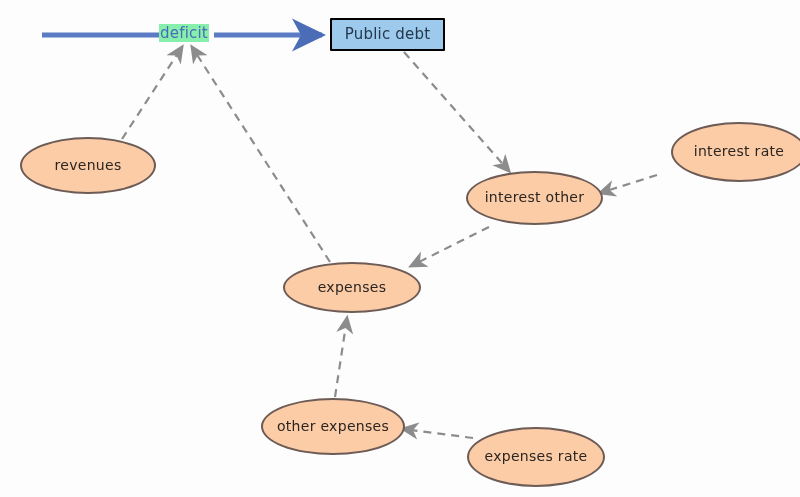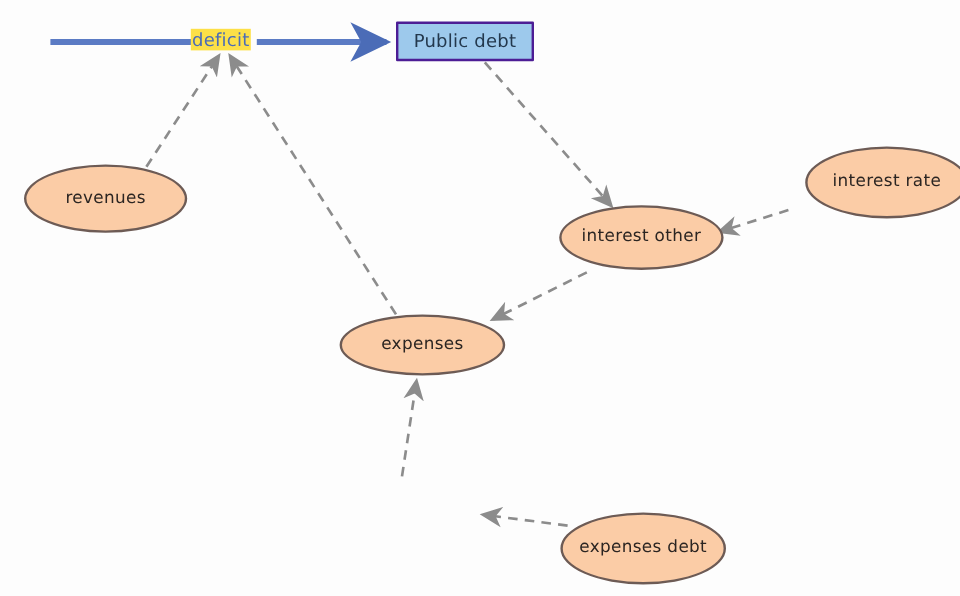--- a/index.html
+++ b/index.html
@@ -37,35 +37,35 @@
     border: 2px solid #6d5b55;
     border-radius: 50%;
   }
   .ellipse .node-label {
     color: #2b2522;
     font-size: 14px;
     letter-spacing: 0.3px;
   }
   .boxnode {
     background: #9dc9ec;
-    border: 2px solid #4c1d95;
+    border: 2px solid #000000;
     border-radius: 1px;
   }
   .boxnode .node-label {
     color: #23384d;
     font-size: 15px;
     letter-spacing: 0.2px;
   }
   .flow-label {
     position: absolute;
     color: #4b6cb7;
     font-size: 15px;
     letter-spacing: 0.2px;
     white-space: nowrap;
-    background: #fde047;
+    background: #86efac;
     padding: 0 1px;
   }
 </style>
 </head>
 <body>
 
 <div id="canvas">
 
   <svg id="edges" viewBox="0 0 800 497" xmlns="http://www.w3.org/2000/svg">
     <defs>
@@ -110,18 +110,21 @@
   </div>
 
   <div class="node ellipse" style="left:466px; top:171px; width:137px; height:54px;">
     <span class="node-label">interest other</span>
   </div>
 
   <div class="node ellipse" style="left:671px; top:122px; width:136px; height:60px;">
     <span class="node-label">interest rate</span>
   </div>
 
+  <div class="node ellipse" style="left:261px; top:398px; width:144px; height:57px;">
+    <span class="node-label">other expenses</span>
+  </div>
 
   <div class="node ellipse" style="left:467px; top:427px; width:138px; height:60px;">
-    <span class="node-label">expenses debt</span>
+    <span class="node-label">expenses rate</span>
   </div>
 
 </div>
 
 </body></html>

